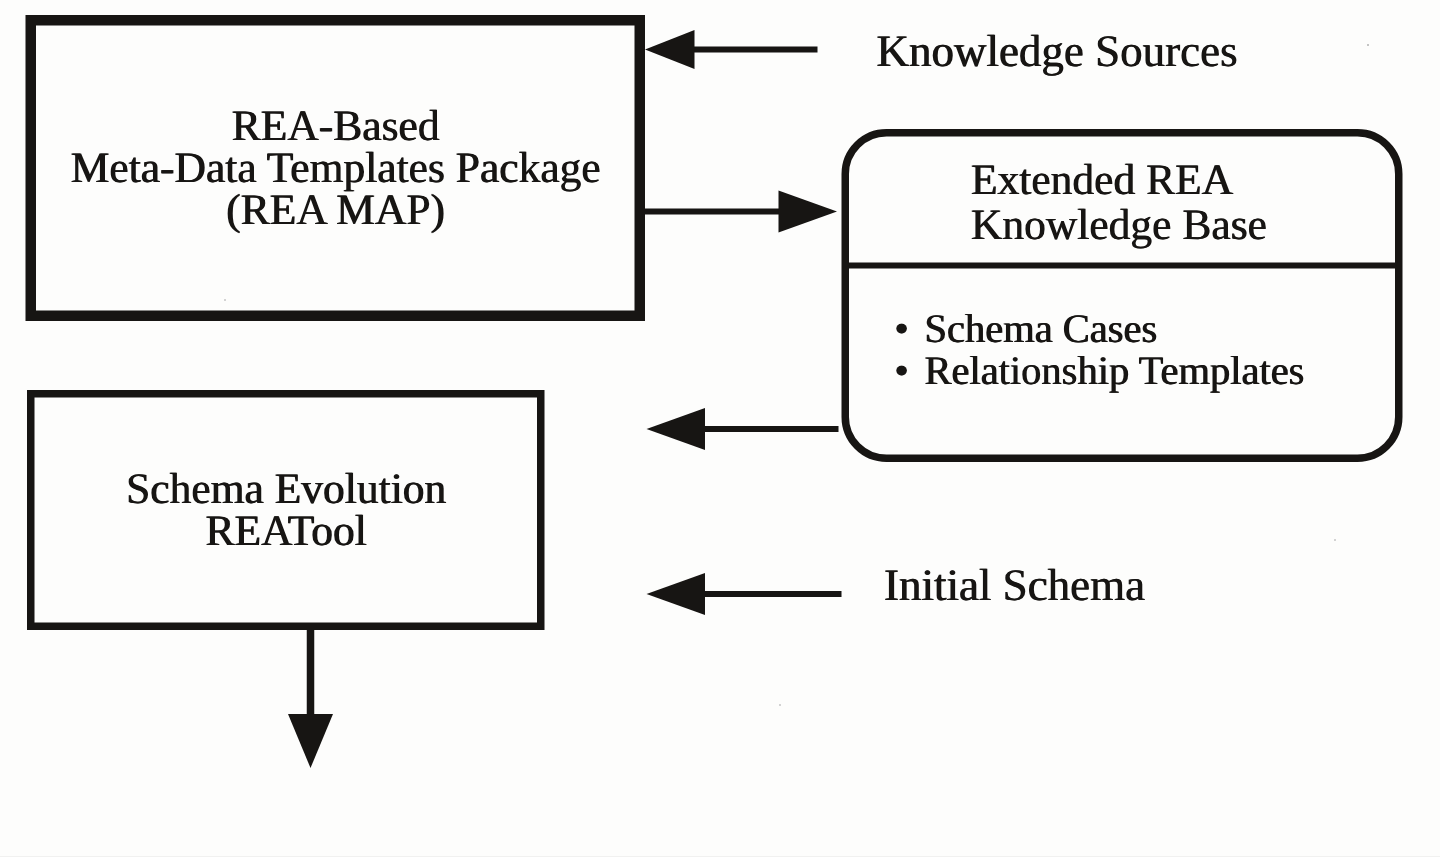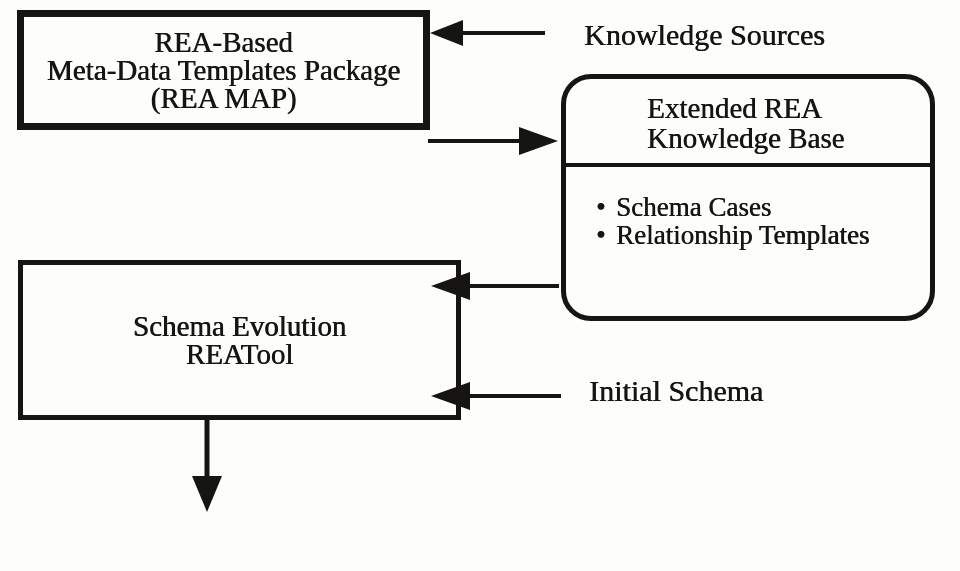--- a/index.html
+++ b/index.html
@@ -23,25 +23,25 @@
     position: absolute;
     box-sizing: border-box;
     border-style: solid;
     border-color: #171513;
     display: flex;
     align-items: center;
     justify-content: center;
   }
   .box .lines { text-align: center; font-size: 29px; line-height: 28px; }
 
-  .box-rea-map { left: 17px; top: 10px; width: 413px; height: 120px; border-width: 7px; }
-  .box-rea-tool { left: 18px; top: 260px; width: 443px; height: 160px; border-width: 5px; }
+  .box-rea-map { left: 17px; top: 10px; width: 413px; height: 204px; border-width: 7px; }
+  .box-rea-tool { left: 18px; top: 260px; width: 345px; height: 160px; border-width: 5px; }
 
   .box-kb {
-    left: 561px; top: 74px; width: 374px; height: 247px;
+    left: 561px; top: 86px; width: 374px; height: 222px;
     border-width: 5px; border-radius: 30px;
     display: block;
   }
   .kb-header {
     box-sizing: border-box;
     height: 88px;
     border-bottom: 4px solid #171513;
     padding: 14px 0 0 81px;
     font-size: 29px;
     line-height: 30px;

